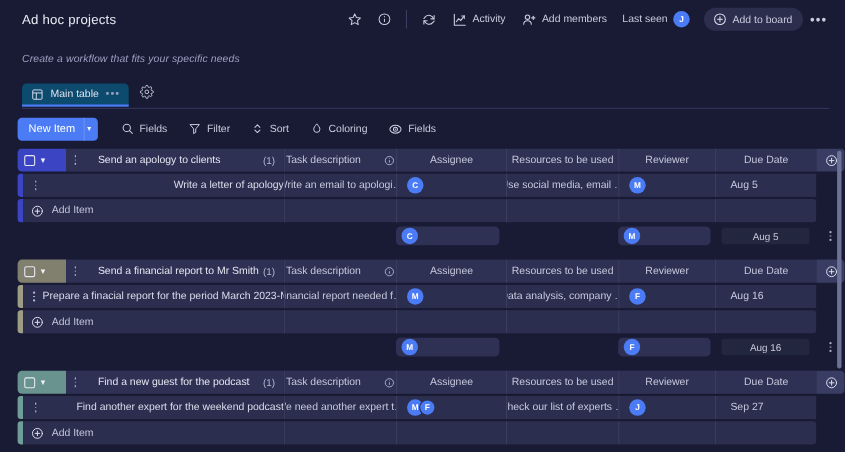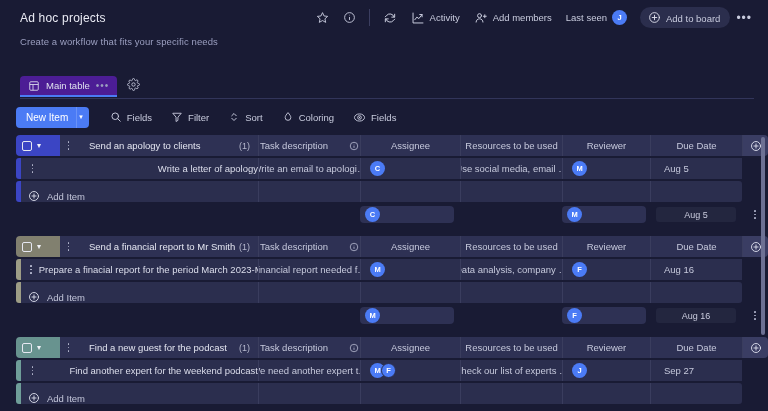--- a/index.html
+++ b/index.html
@@ -21,22 +21,23 @@
   .board-title {
     font-size: 12px;
     color: #e9eaf3;
     font-weight: 400;
     letter-spacing: .2px;
     line-height: 20px;
   }
   .board-subtitle {
     font-size: 9.5px;
     color: #9b9fc0;
-    margin-top: 8px;
+    margin-top: 20px;
     letter-spacing: .1px;
+    font-style: italic;
   }
 
   .header-actions {
     position: absolute;
     top: 6px; right: 10px;
     display: flex; align-items: center;
     gap: 0px;
   }
   .hdr-btn {
     display: flex; align-items: center;
@@ -78,21 +79,21 @@
   
   .tabbar {
     display: flex; align-items: center;
     padding: 0 20px;
     gap: 4px;
     height: 27px;
     position: relative;
   }
   .tab-pill {
     display: flex; align-items: center; gap: 6px;
-    background: #4c1d95;
+    background: #0c4a6e;
     border-radius: 4px 4px 0 0;
     padding: 4px 8px;
     font-size: 9.5px;
     color: #dfe1ee;
     cursor: pointer;
     position: relative;
   }
   .tab-pill::after {
     content: "";
     position: absolute;
@@ -231,21 +232,21 @@
   .rcell.last { border-radius: 0 3px 3px 0; }
   .rcell.left { justify-content: flex-start; padding-left: 9px; }
   .avgroup { display: flex; }
   .avgroup .avatar + .avatar { margin-left: -4px; border: 1px solid #2b2e4e; }
 
   
   .add-row { height: 21px; display: flex; align-items: stretch; margin-bottom: 2px; }
   .add-label {
     flex: 1;
     background: #2b2e4e;
-    display: flex; align-items: flex-end;
+    display: flex; align-items: center;
     gap: 7px;
     padding-left: 7px;
     font-size: 9.5px;
     color: #c3c6da;
   }
   .acell { background: #2b2e4e; border-left: 1px solid #3a3d5e; flex: none; }
   .acell.last { border-radius: 0 3px 3px 0; }
 
   
   .sum-row { height: 21px; display: flex; align-items: stretch; }

